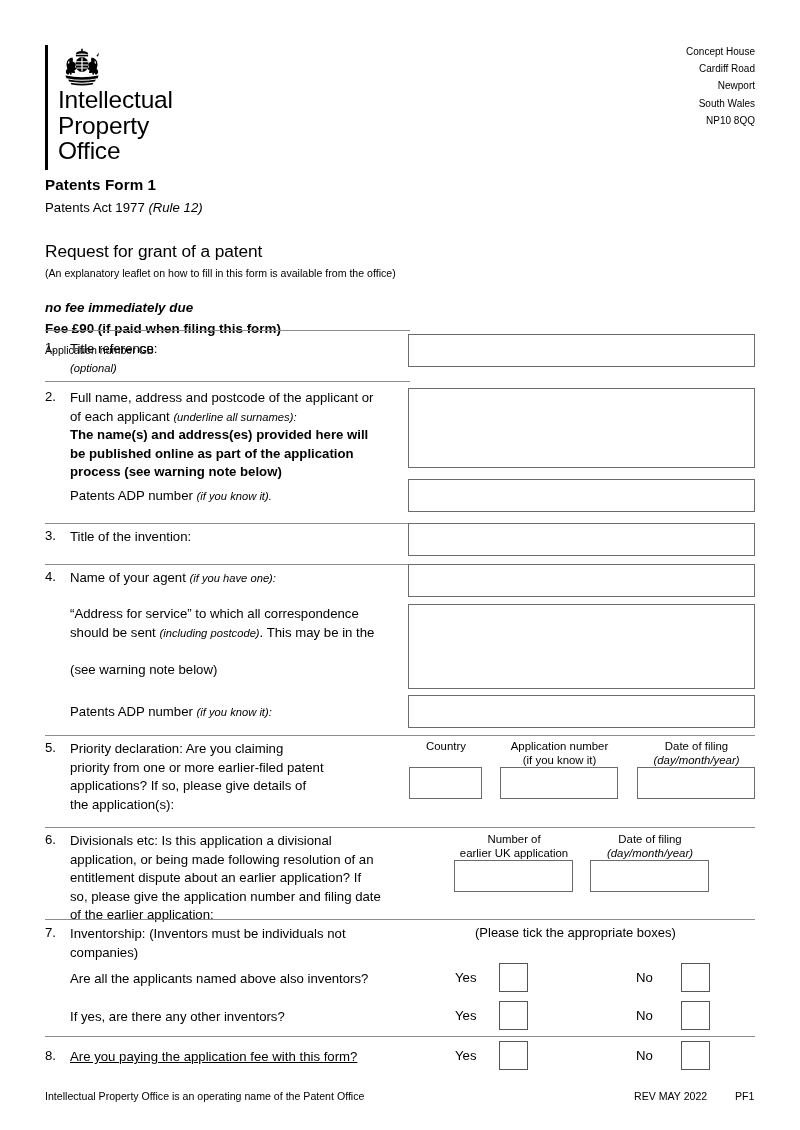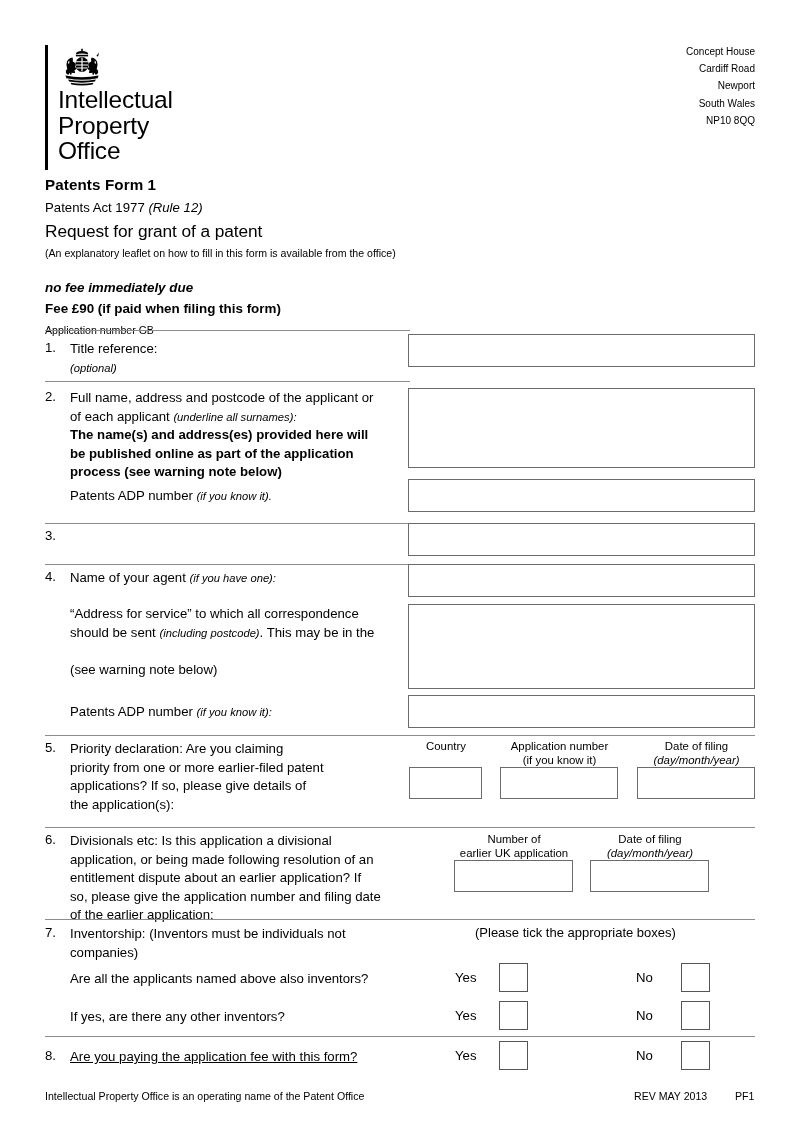--- a/index.html
+++ b/index.html
@@ -60,21 +60,21 @@
     text-align: right;
     font-size: 10px;
     line-height: 17.2px;
   }
 
   
   .title-block { position: absolute; left: 45px; top: 176px; width: 500px; }
   .t-form-no { font-size: 15.2px; font-weight: bold; letter-spacing: 0.1px; }
   .t-act { font-size: 13.2px; margin-top: 7px; }
   .t-act i { font-style: italic; }
-  .t-request { font-size: 17.3px; margin-top: 6px; letter-spacing: -0.1px; }
+  .t-request { font-size: 17.3px; margin-top: 26px; letter-spacing: -0.1px; }
   .t-leaflet { font-size: 10.6px; margin-top: 5px; }
   .t-nofee { font-size: 13.4px; font-weight: bold; font-style: italic; margin-top: 21px; }
   .t-fee { font-size: 13.4px; font-weight: bold; margin-top: 6px; }
   .t-appno { font-size: 10.6px; margin-top: 8px; }
 
   
   .rule {
     position: absolute;
     height: 0;
     border-top: 1px solid #8c8c8c;
@@ -223,20 +223,21 @@
     <span>process (see warning note below)</span>
   </div>
   <div class="abox" style="left:408px; top:388px; width:347px; height:80px;"></div>
   <div class="qtext" style="left:70px; top:487px; width:335px;">
     <span>Patents ADP number </span><i>(if you know it).</i>
   </div>
   <div class="abox" style="left:408px; top:479px; width:347px; height:33px;"></div>
 
   <div class="rule" style="left:45px; top:523px; width:365px;"></div>
   <div class="num" style="left:45px; top:528px;">3.</div>
+  <div class="qtext" style="left:70px; top:528px; width:335px;">Title of the invention:</div>
   <div class="abox" style="left:408px; top:523px; width:347px; height:33px;"></div>
 
   <div class="rule" style="left:45px; top:564px; width:365px;"></div>
   <div class="num" style="left:45px; top:569px;">4.</div>
   <div class="qtext" style="left:70px; top:569px; width:335px;">
     <span>Name of your agent </span><i>(if you have one):</i>
   </div>
   <div class="abox" style="left:408px; top:564px; width:347px; height:33px;"></div>
 
   <div class="qtext" style="left:70px; top:605px; width:340px;">
@@ -321,16 +322,16 @@
 
   <div class="rule" style="left:45px; top:1036px; width:710px;"></div>
   <div class="num" style="left:45px; top:1048px;">8.</div>
   <div class="qtext" style="left:70px; top:1048px; width:370px;text-decoration:underline;">Are you paying the application fee with this form?</div>
   <div class="yn-label" style="left:455px; top:1048px;">Yes</div>
   <div class="cbox" style="left:499px; top:1041px;"></div>
   <div class="yn-label" style="left:636px; top:1048px;">No</div>
   <div class="cbox" style="left:681px; top:1041px;"></div>
 
   <div class="footer-left">Intellectual Property Office is an operating name of the Patent Office</div>
-  <div class="footer-rev">REV MAY 2013</div>
+  <div class="footer-rev">REV MAY 2022</div>
   <div class="footer-pf">PF1</div>
 
 </div>
 
 </body></html>

